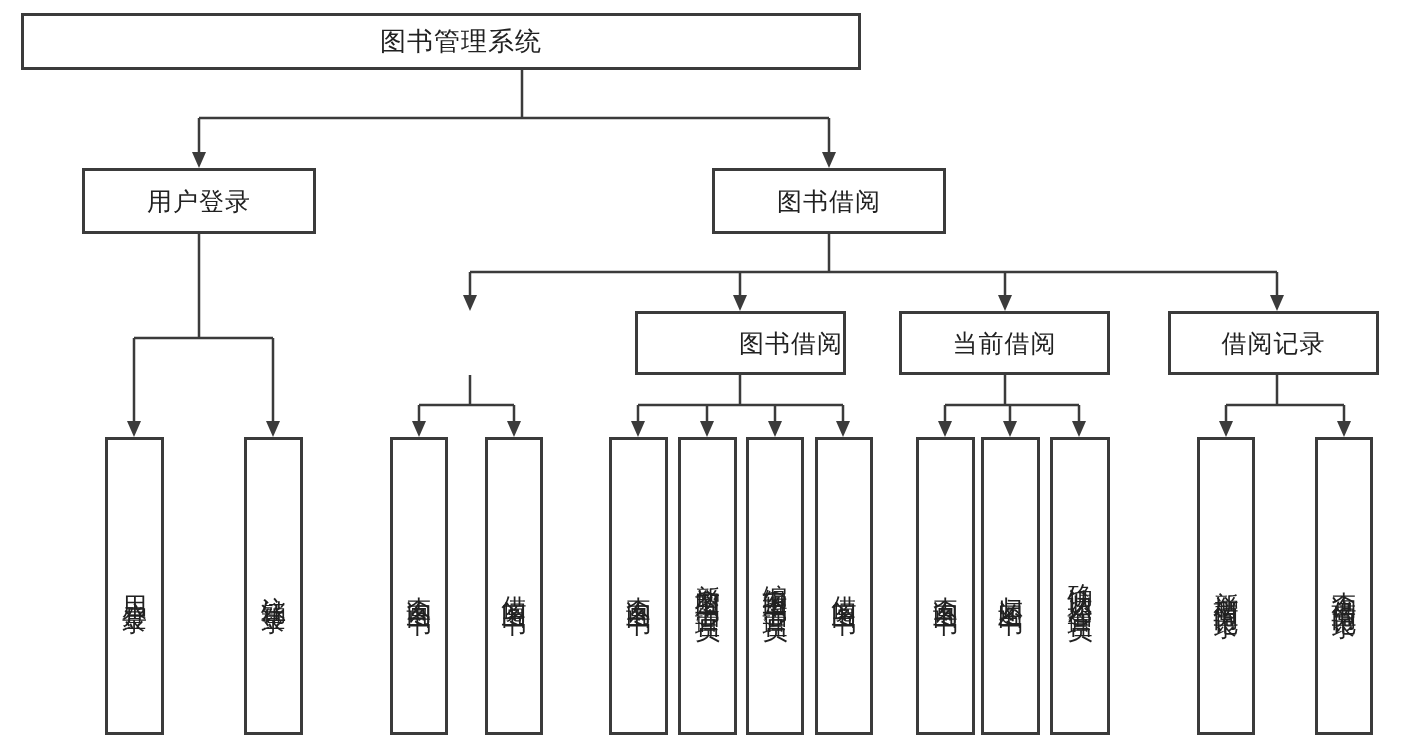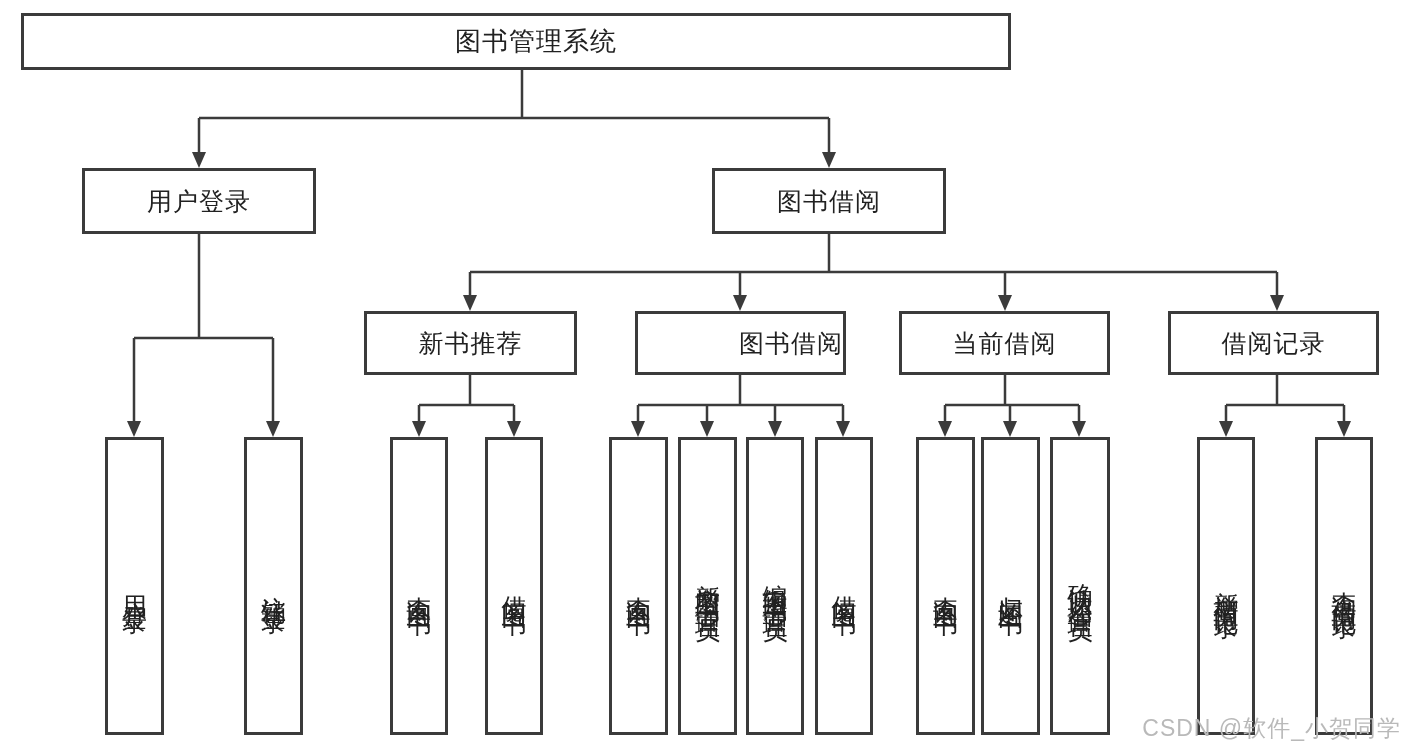--- a/index.html
+++ b/index.html
@@ -111,34 +111,31 @@
       <polygon points="1003,421 1017,421 1010,437"></polygon>
       <polygon points="1072,421 1086,421 1079,437"></polygon>
     </g>
     <g>
       <path d="M1277 375 V405 M1226 405 H1344 M1226 405 V421 M1344 405 V421"></path>
       <polygon points="1219,421 1233,421 1226,437"></polygon>
       <polygon points="1337,421 1351,421 1344,437"></polygon>
     </g>
   </svg>
 
-  <div class="box" style="left:21px;top:13px;width:990px;height:57px;padding-left:40px;">
+  <div class="box" style="left:21px;top:13px;width:840px;height:57px;padding-left:40px;">
     <span class="hlabel root-label">图书管理系统</span>
   </div>
 
   <div class="box" style="left:82px;top:168px;width:234px;height:66px;">
     <span class="hlabel">用户登录</span>
   </div>
   <div class="box" style="left:712px;top:168px;width:234px;height:66px;">
     <span class="hlabel">图书借阅</span>
   </div>
 
-  <div class="box" style="left:364px;top:311px;width:213px;height:64px;">
-    <span class="hlabel">新书推荐</span>
-  </div>
   <div class="box" style="left:635px;top:311px;width:211px;height:64px;justify-content:flex-end;">
     <span class="hlabel">图书借阅</span>
   </div>
   <div class="box" style="left:899px;top:311px;width:211px;height:64px;">
     <span class="hlabel">当前借阅</span>
   </div>
   <div class="box" style="left:1168px;top:311px;width:211px;height:64px;">
     <span class="hlabel">借阅记录</span>
   </div>
 
@@ -179,15 +176,14 @@
     <span class="vbox">确认归还（管理员）</span>
   </div>
 
   <div class="box" style="left:1197px;top:437px;width:58px;height:298px;">
     <span class="vbox">新增借阅记录</span>
   </div>
   <div class="box" style="left:1315px;top:437px;width:58px;height:298px;">
     <span class="vbox">查询借阅记录</span>
   </div>
 
-  <div class="watermark">CSDN @软件_小贺同学</div>
 
 </div>
 
 </body></html>

